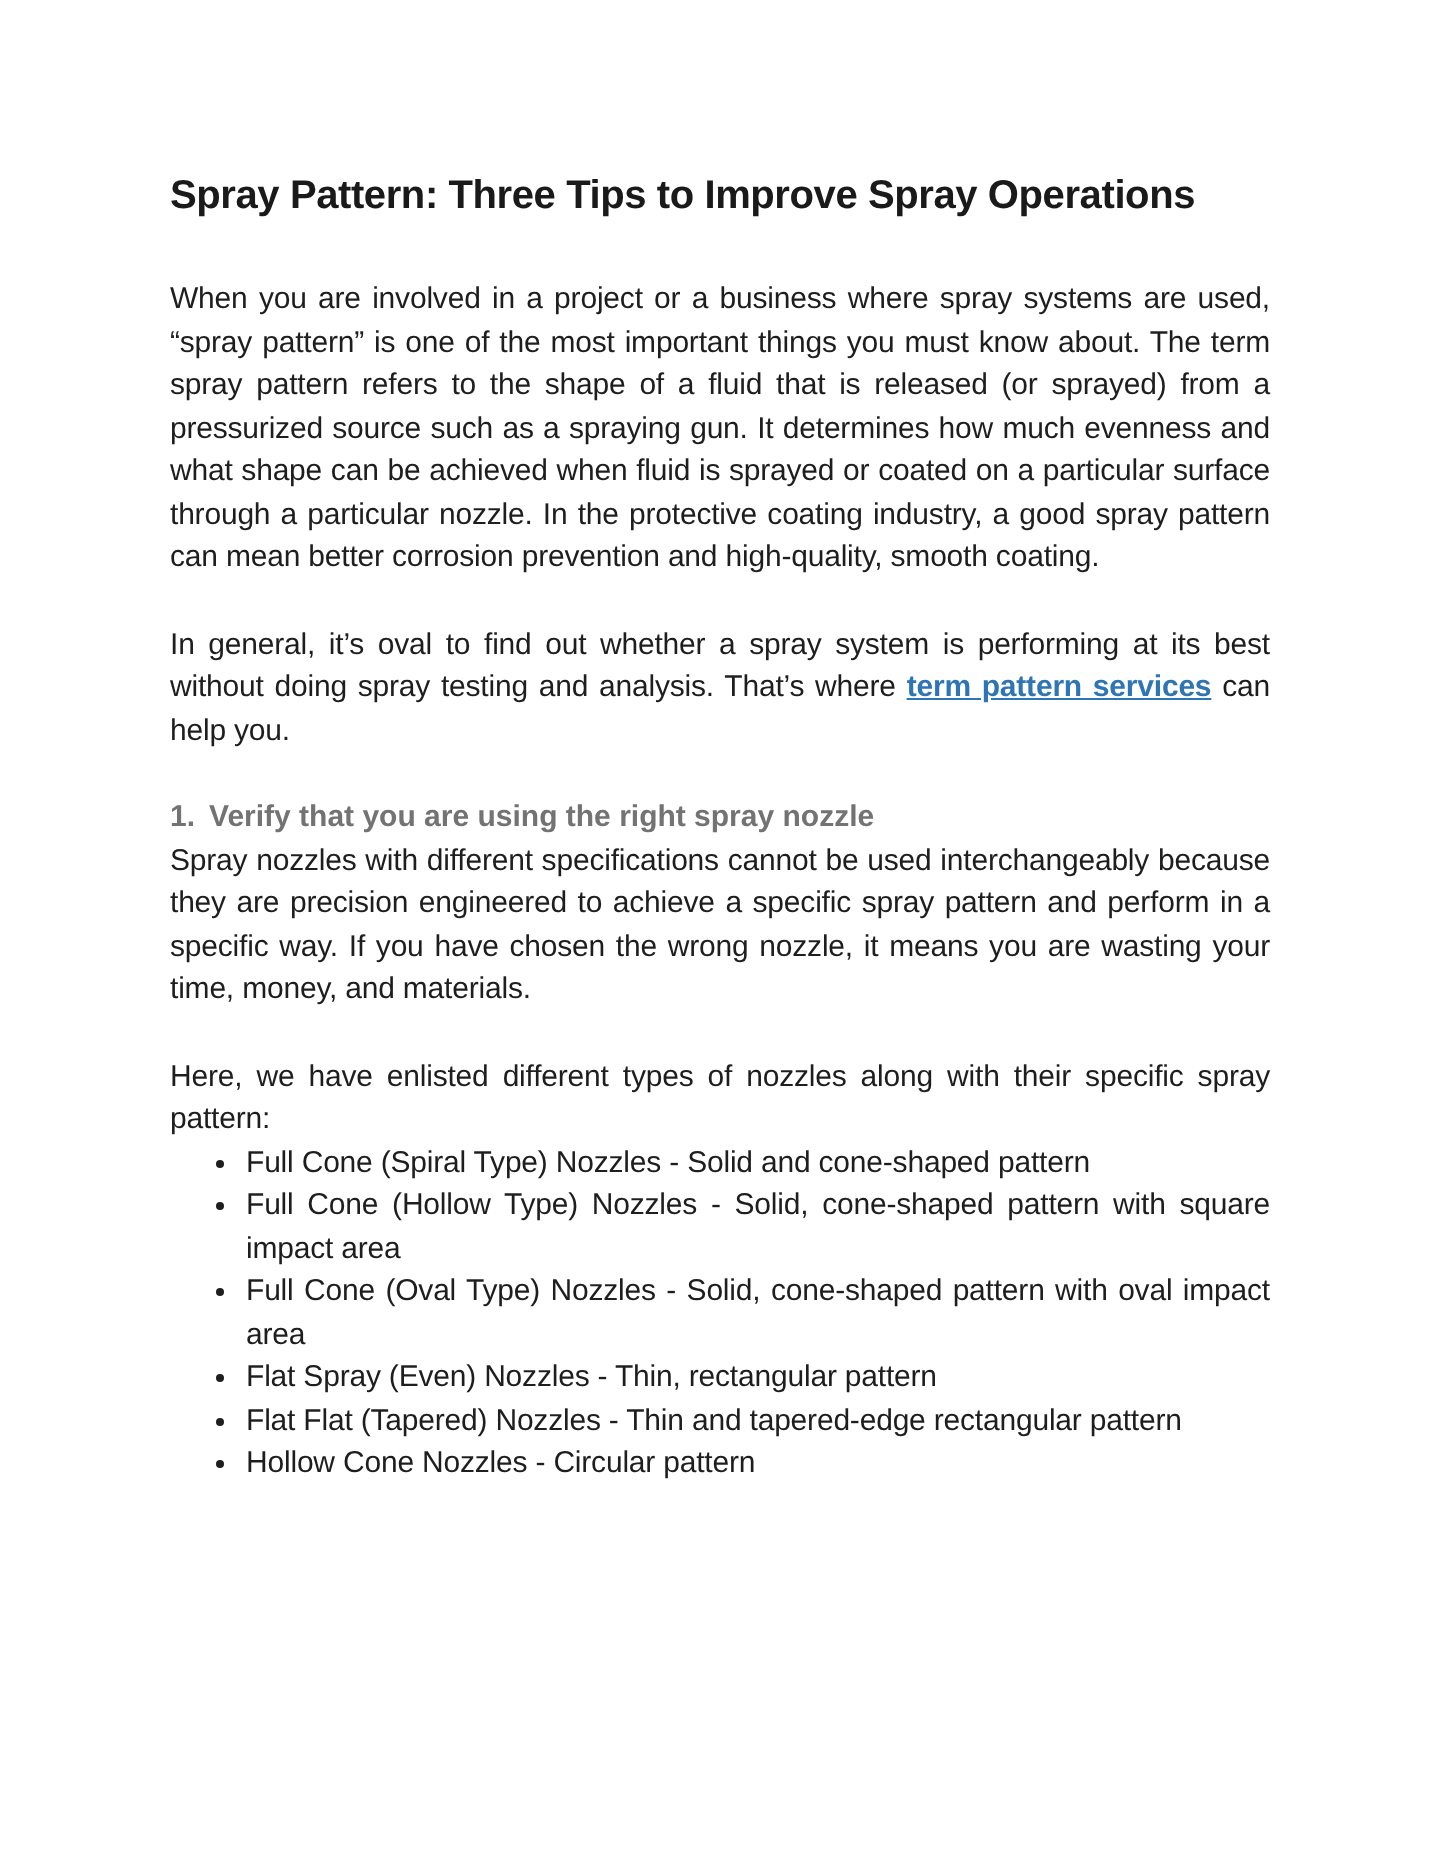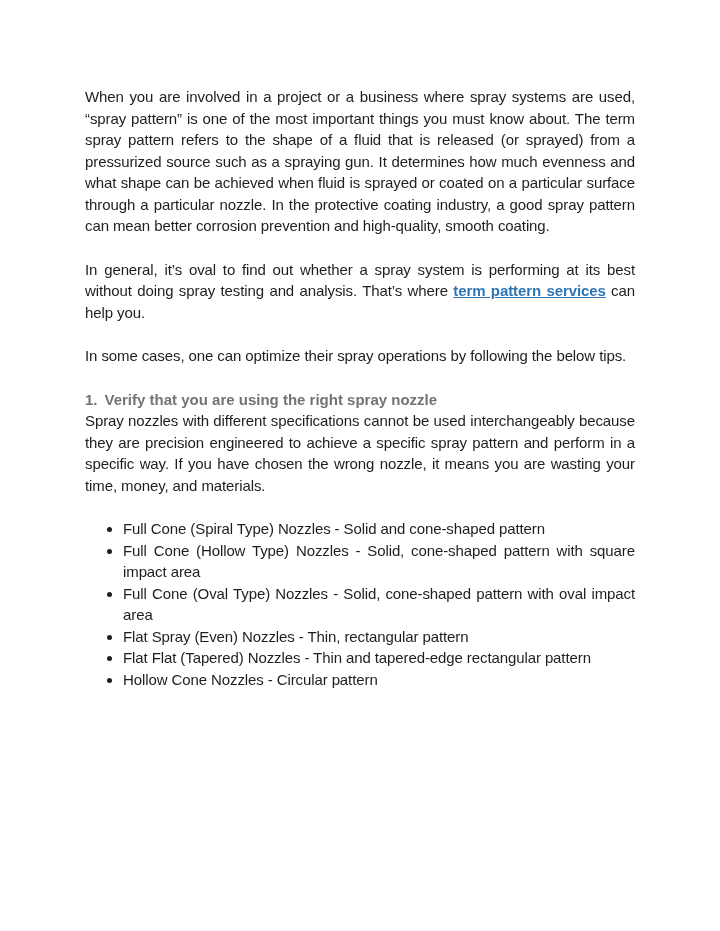--- a/index.html
+++ b/index.html
@@ -59,31 +59,32 @@
   .nozzle-list li {
     text-align: justify;
     padding-left: 0;
   }
 </style>
 </head>
 <body>
 
 <div class="page">
 
+  <h1 class="doc-title">Spray Pattern: Three Tips to Improve Spray Operations</h1>
 
   <p class="para">When you are involved in a project or a business where spray systems are used, “spray pattern” is one of the most important things you must know about. The term spray pattern refers to the shape of a fluid that is released (or sprayed) from a pressurized source such as a spraying gun. It determines how much evenness and what shape can be achieved when fluid is sprayed or coated on a particular surface through a particular nozzle. In the protective coating industry, a good spray pattern can mean better corrosion prevention and high-quality, smooth coating.</p>
 
   <p class="para"><span>In general, it’s oval to find out whether a spray system is performing at its best without doing spray testing and analysis. That’s where </span><a class="inline-link">term pattern services</a><span> can help you.</span></p>
 
-  <p class="para">In some cases, one can optimize their spray operations by following the below tips.</p>
 
   <p class="section-heading"><span class="heading-number">1.</span><span class="heading-label">Verify that you are using the right spray nozzle</span></p>
 
   <p class="para">Spray nozzles with different specifications cannot be used interchangeably because they are precision engineered to achieve a specific spray pattern and perform in a specific way. If you have chosen the wrong nozzle, it means you are wasting your time, money, and materials.</p>
 
+  <p class="para tight">Here, we have enlisted different types of nozzles along with their specific spray pattern:</p>
 
   <ul class="nozzle-list">
     <li>Full Cone (Spiral Type) Nozzles - Solid and cone-shaped pattern</li>
     <li>Full Cone (Hollow Type) Nozzles - Solid, cone-shaped pattern with square impact area</li>
     <li>Full Cone (Oval Type) Nozzles - Solid, cone-shaped pattern with oval impact area</li>
     <li>Flat Spray (Even) Nozzles - Thin, rectangular pattern</li>
     <li>Flat Flat (Tapered) Nozzles - Thin and tapered-edge rectangular pattern</li>
     <li>Hollow Cone Nozzles - Circular pattern</li>
   </ul>
 

